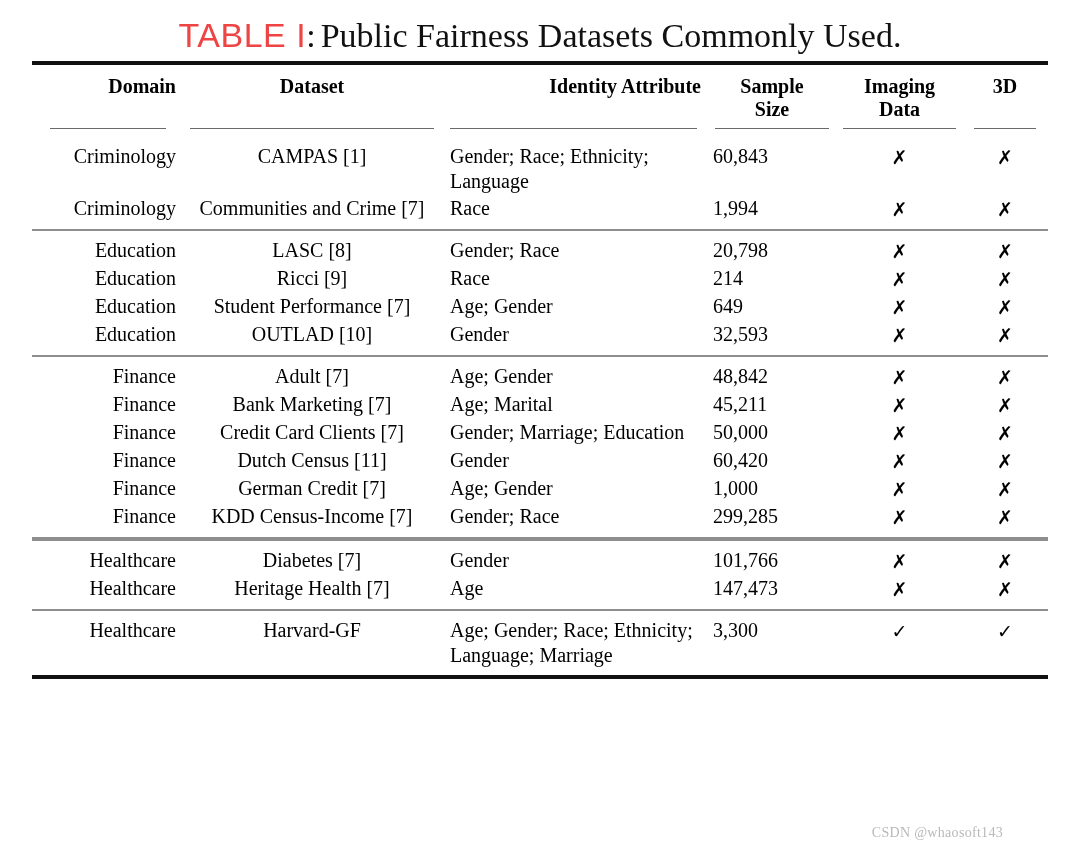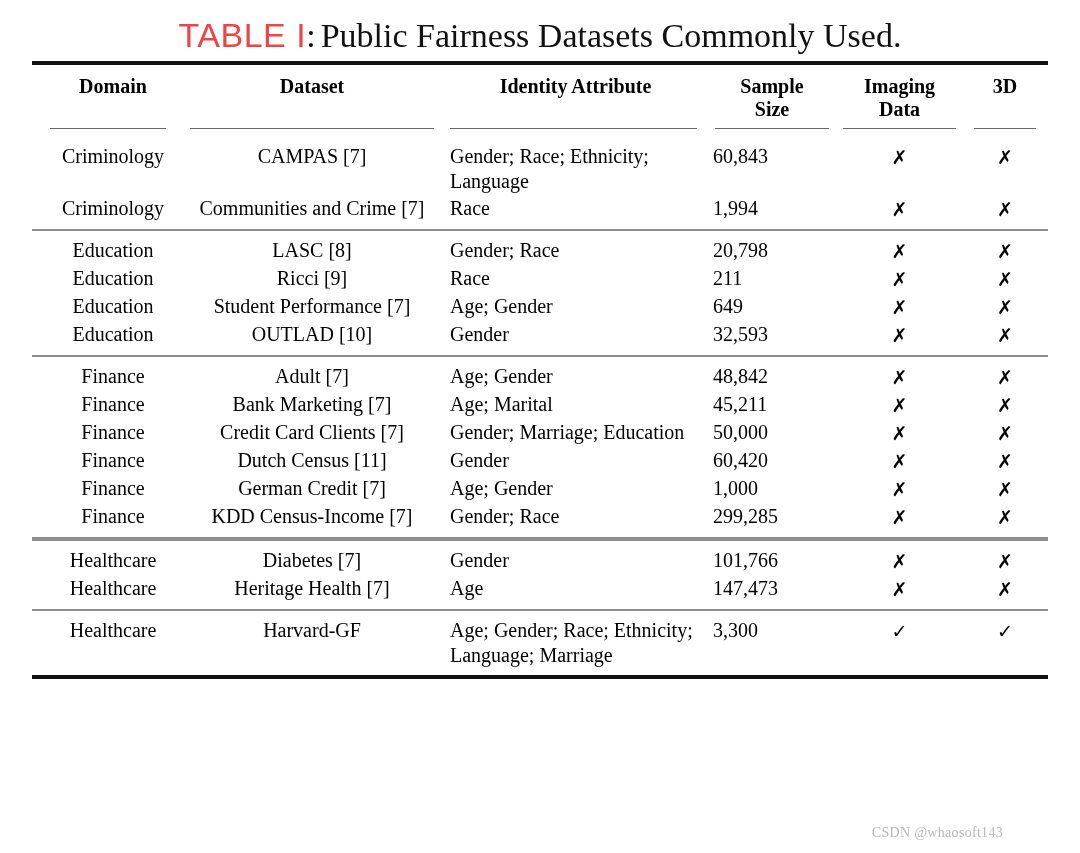--- a/index.html
+++ b/index.html
@@ -82,23 +82,23 @@
   }
 
   
   thead th {
     font-weight: bold;
     font-size: 20px;
     vertical-align: top;
     padding: 10px 6px 2px 6px;
     line-height: 1.15;
   }
-  th.h-domain   { text-align: center;   padding-left: 18px; }
+  th.h-domain   { text-align: right;   padding-left: 18px; }
   th.h-dataset  { text-align: center; margin-top: 16px; }
-  th.h-identity { text-align: center;   padding-left: 8px; }
+  th.h-identity { text-align: right;   padding-left: 8px; }
   th.h-sample   { text-align: center; }
   th.h-imaging  { text-align: center; }
   th.h-3d       { text-align: center; }
 
   .cmid-row td { padding: 0 0 4px 0; height: 10px; }
   .cmid {
     height: 0;
     border-top: 1.5px solid #6a6a6a;
   }
   .cmid.m-domain   { margin: 0 16px 0 18px; }
@@ -108,21 +108,21 @@
   .cmid.m-imaging  { margin: 0 6px  0 6px;  }
   .cmid.m-3d       { margin: 0 12px 0 12px; }
 
   
   tbody td {
     vertical-align: top;
     padding: 1px 6px;
     line-height: 1.24;
     font-size: 20px;
   }
-  td.d-domain   { text-align: center;   padding-left: 18px; }
+  td.d-domain   { text-align: right;   padding-left: 18px; }
   td.d-dataset  { text-align: center; }
   td.d-identity { text-align: left;   padding-left: 8px; }
   td.d-sample   { text-align: left; }
   td.d-mark     { text-align: center; font-weight: bold; font-size: 21px; }
 
   tr.first-in-group td { padding-top: 7px; }
   tr.last-in-group td  { padding-bottom: 7px; }
 
   .mark {
     font-family: "DejaVu Sans", sans-serif;
@@ -192,21 +192,21 @@
             <div class="cmid m-imaging"></div>
           </td>
         <td>
             <div class="cmid m-3d"></div>
           </td>
       </tr>
     </thead>
     <tbody id="table-body">
         <tr class="first-in-group">
           <td class="d-domain">Criminology</td>
-          <td class="d-dataset">CAMPAS [7]</td>
+          <td class="d-dataset">CAMPAS [1]</td>
           <td class="d-identity">Gender; Race; Ethnicity; Language</td>
           <td class="d-sample">60,843</td>
           <td class="d-mark"><span class="mark">✗</span></td>
           <td class="d-mark"><span class="mark">✗</span></td>
         </tr>
         <tr class="last-in-group">
           <td class="d-domain">Criminology</td>
           <td class="d-dataset">Communities and Crime [7]</td>
           <td class="d-identity">Race</td>
           <td class="d-sample">1,994</td>
@@ -223,21 +223,21 @@
           <td class="d-dataset">LASC [8]</td>
           <td class="d-identity">Gender; Race</td>
           <td class="d-sample">20,798</td>
           <td class="d-mark"><span class="mark">✗</span></td>
           <td class="d-mark"><span class="mark">✗</span></td>
         </tr>
         <tr>
           <td class="d-domain">Education</td>
           <td class="d-dataset">Ricci [9]</td>
           <td class="d-identity">Race</td>
-          <td class="d-sample">211</td>
+          <td class="d-sample">214</td>
           <td class="d-mark"><span class="mark">✗</span></td>
           <td class="d-mark"><span class="mark">✗</span></td>
         </tr>
         <tr>
           <td class="d-domain">Education</td>
           <td class="d-dataset">Student Performance [7]</td>
           <td class="d-identity">Age; Gender</td>
           <td class="d-sample">649</td>
           <td class="d-mark"><span class="mark">✗</span></td>
           <td class="d-mark"><span class="mark">✗</span></td>

